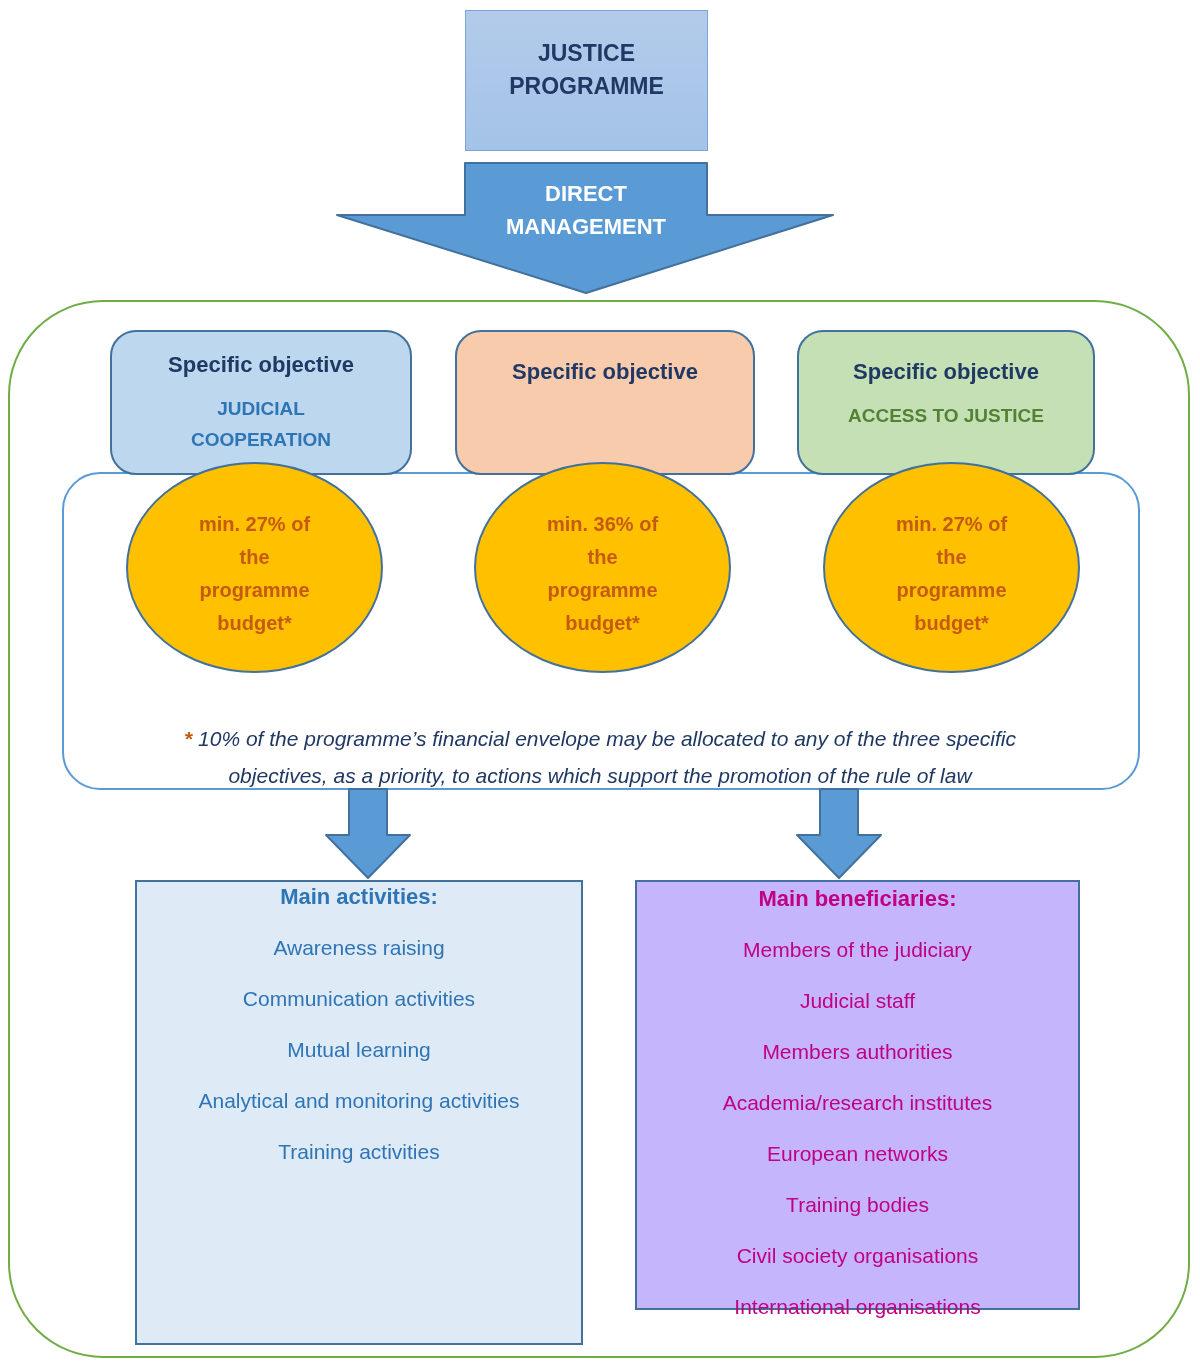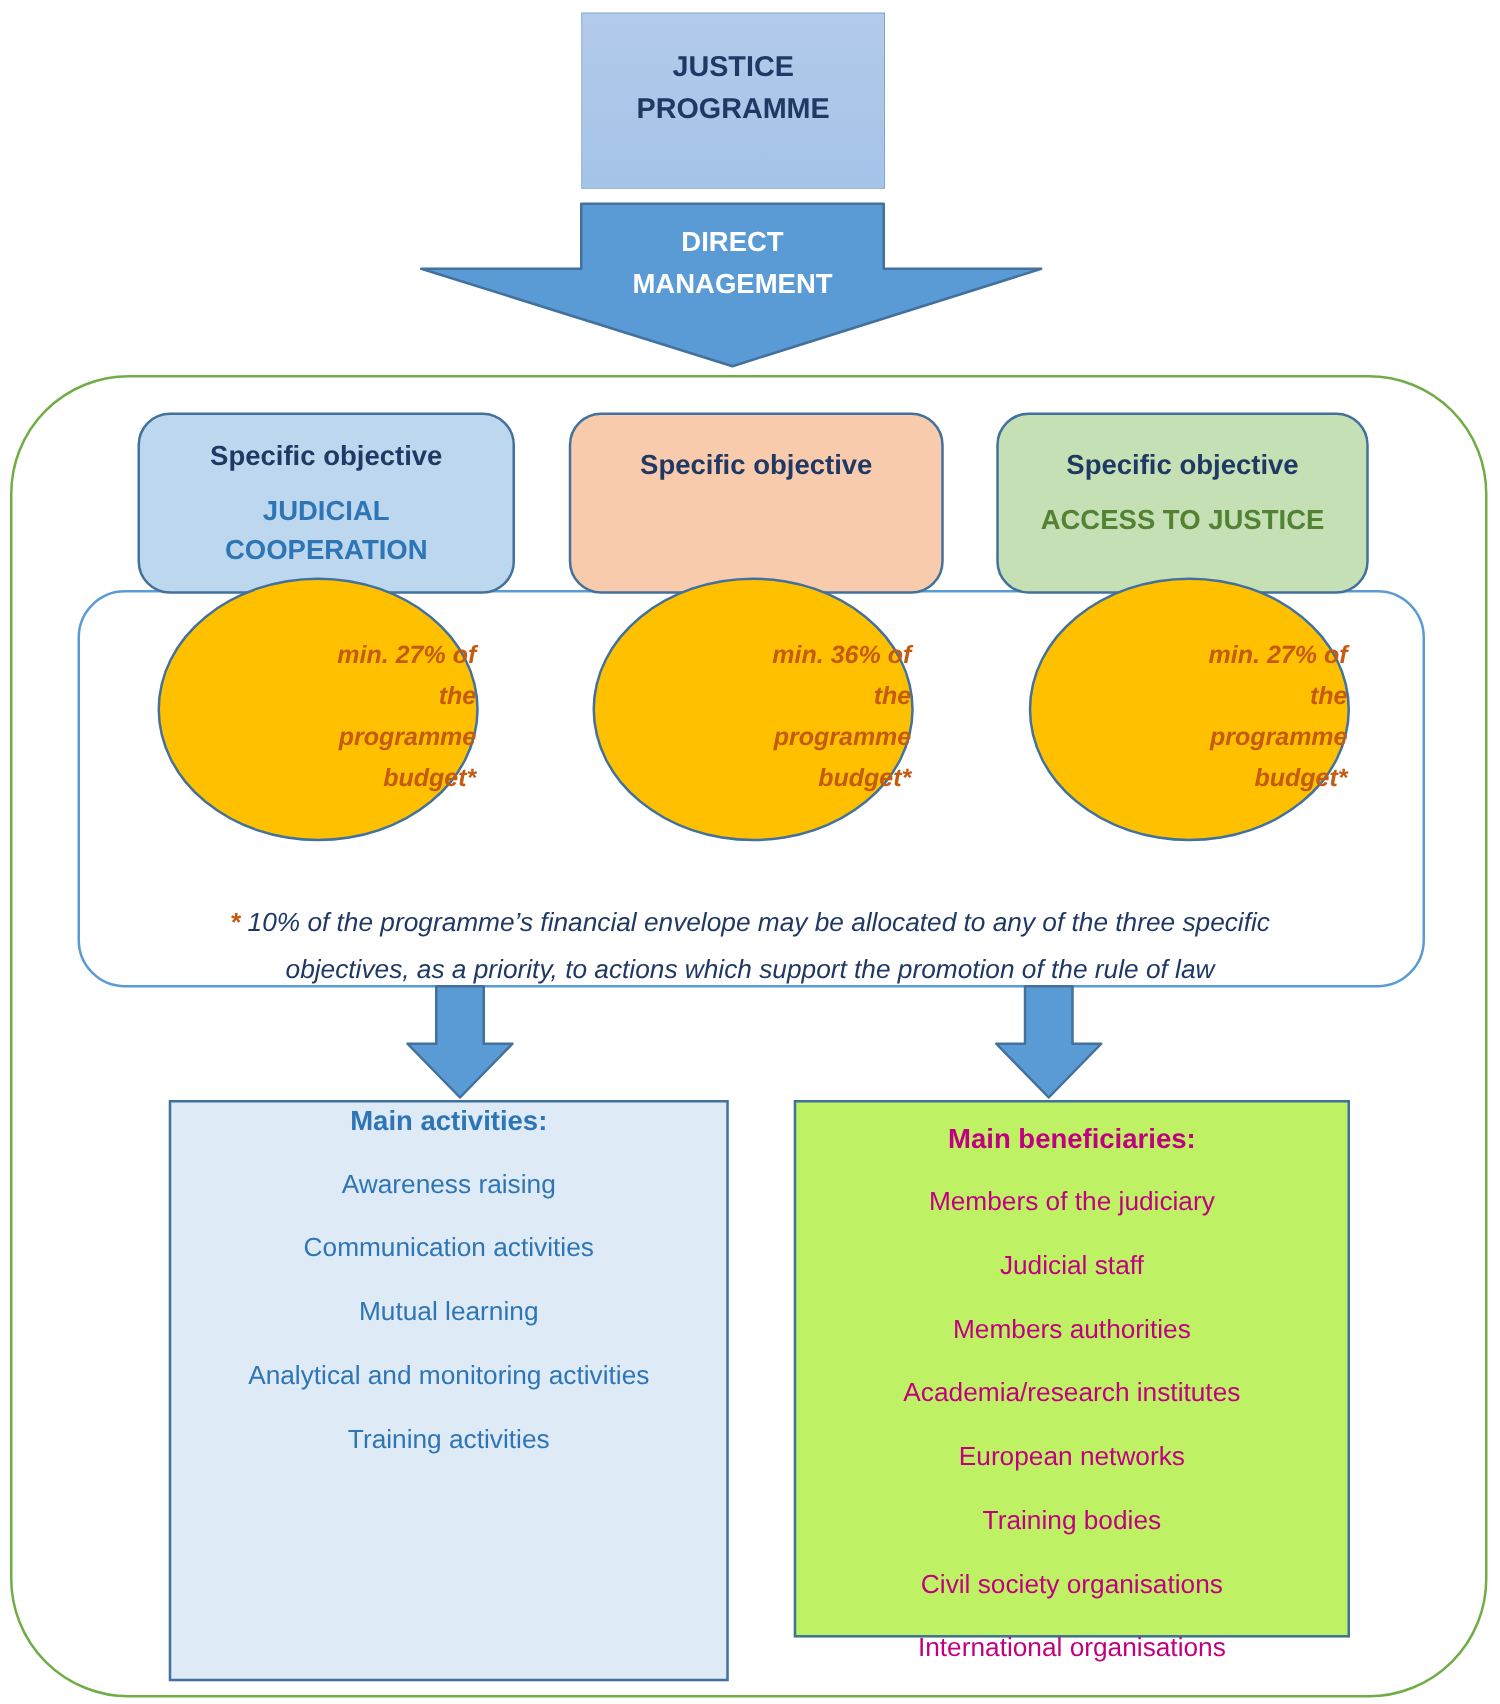--- a/index.html
+++ b/index.html
@@ -39,48 +39,48 @@
 
   
   .obj-box {
     position:absolute; top:330px; height:145px; z-index:2;
     border:2.5px solid #41719C; border-radius:26px; text-align:center;
   }
   .obj-1 { left:110px; width:302px; background:#BDD7EE; padding-top:20px; }
   .obj-2 { left:455px; width:300px; background:#F8CBAD; padding-top:27px; }
   .obj-3 { left:797px; width:298px; background:#C5E0B4; padding-top:27px; }
   .obj-heading { color:#1F3864; font-size:22px; font-weight:bold; line-height:26px; }
-  .obj-name { font-size:22px; font-weight:bold; line-height:31px; margin:15px auto 0; }
+  .obj-name { font-size:19px; font-weight:bold; line-height:31px; margin:15px auto 0; }
   .obj-1 .obj-name { color:#2E75B6; width:230px; }
   .obj-2 .obj-name { color:#7030A0; width:280px; }
   .obj-3 .obj-name { color:#548235; width:280px; }
 
   
   .ellipse {
     position:absolute; top:462px; width:257px; height:211px; z-index:2;
     background:#FFC000; border:2.5px solid #41719C; border-radius:50%;
-    text-align:right; padding-top:44px;font-style:italic;
+    text-align:center; padding-top:44px;
   }
   .el-1 { left:126px; }
   .el-2 { left:474px; }
   .el-3 { left:823px; }
   .ellipse .bline { color:#C55A11; font-size:20px; font-weight:bold; line-height:33px; }
 
   
   .footnote {
     position:absolute; left:135px; top:720px; width:930px; z-index:2;
     text-align:center; font-style:italic; color:#1F3864;
     font-size:21px; line-height:37px;
   }
   .fn-star { color:#C55A11; font-weight:bold; }
 
   
   .bottom-box { position:absolute; top:880px; z-index:2; border:2.5px solid #41719C; text-align:center; }
   .activities-box { left:135px; width:448px; height:465px; background:#DEEAF6; }
-  .beneficiaries-box { left:635px; width:445px; height:430px; background:#bef264; padding-top:14px; }
+  .beneficiaries-box { left:635px; width:445px; height:430px; background:#c4b5fd; padding-top:2px; }
   .activities-box .box-heading { color:#2E75B6; font-size:22px; font-weight:bold; line-height:30px; }
   .beneficiaries-box .box-heading { color:#C00080; font-size:22px; font-weight:bold; line-height:30px; }
   .activities-box .list-item { color:#2E75B6; }
   .beneficiaries-box .list-item { color:#C00080; }
   .list-item { font-size:21px; line-height:30px; margin-top:21px; }
   .activities-box .list-item { width:400px; margin-left:auto; margin-right:auto; }
 </style>
 </head>
 <body>
 

